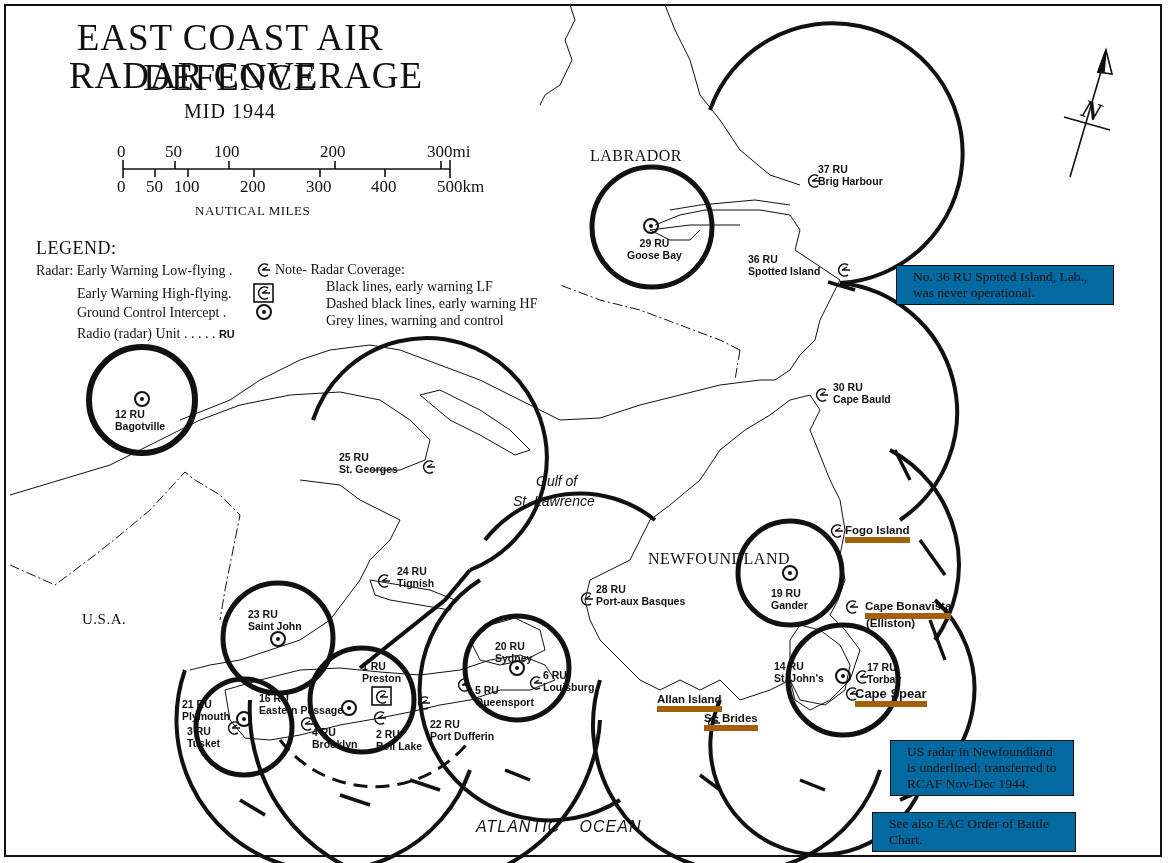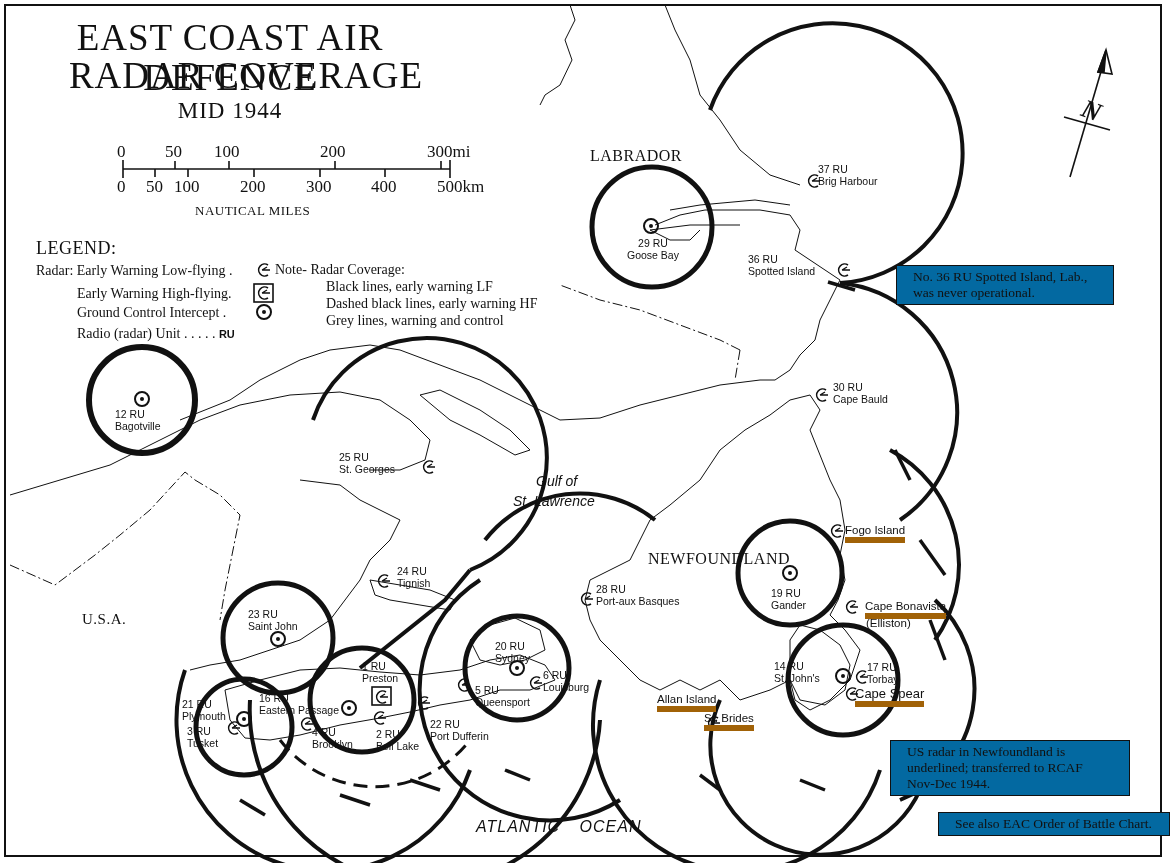--- a/index.html
+++ b/index.html
@@ -2,27 +2,27 @@
 <html><head>
   <meta charset="utf-8">
   <style>
     html, body { margin: 0; padding: 0; background: #ffffff; }
     body { width: 1170px; height: 863px; position: relative; overflow: hidden; font-family: "Liberation Serif", serif; color: #111; }
     .frame { position: absolute; left: 4px; top: 4px; width: 1158px; height: 853px; border: 2px solid #111; box-sizing: border-box; }
     svg.map { position: absolute; left: 0; top: 0; }
     .title { position: absolute; left: 0; width: 460px; text-align: center; font-family: "Liberation Serif", serif; letter-spacing: 1px; }
     .t1 { top: 18px; font-size: 37px; line-height: 40px; }
     .t2 { top: 56px; font-size: 37px; line-height: 40px; left: 16px; }
-    .t3 { top: 98px; font-size: 23px; line-height: 26px; }
+    .t3 { top: 98px; font-size: 20px; line-height: 26px; }
     .scale-lbl { position: absolute; font-size: 17px; line-height: 18px; }
     .naut { position: absolute; left: 195px; top: 203px; font-size: 13px; letter-spacing: 0.5px; }
     .legend-title { position: absolute; left: 36px; top: 238px; font-size: 18px; letter-spacing: 0.5px; }
     .leg { position: absolute; font-size: 14px; line-height: 17px; white-space: nowrap; }
     .note { position: absolute; font-size: 14px; line-height: 16.5px; white-space: nowrap; }
-    .lab { position: absolute; font-family: "Liberation Sans", sans-serif; font-weight: normal; font-size: 10.5px; line-height: 12px; white-space: nowrap; }
+    .lab { position: absolute; font-family: "Liberation Sans", sans-serif; font-weight: bold; font-size: 10.5px; line-height: 12px; white-space: nowrap; }
     .lab.ul { border-bottom: 6px solid #a16207; padding-bottom: 1px; }
     .region { position: absolute; font-family: "Liberation Serif", serif; font-size: 15px; letter-spacing: 0.5px; margin-top: 8px; }
     .region.big { font-size: 16px; }
     .ital { position: absolute; font-family: "Liberation Sans", sans-serif; font-style: italic; font-size: 14px; }
     .box { position: absolute; border: 1.5px solid #111; background: #0369a1; font-size: 13.5px; line-height: 16px; padding: 3px 16px; box-sizing: border-box; }
     .ocean { position: absolute; left: 476px; top: 818px; font-family: "Liberation Sans", sans-serif; font-style: italic; font-size: 16px; letter-spacing: 1px; word-spacing: 14px; }
     .north { position: absolute; left: 1082px; top: 96px; font-family: "Liberation Serif", serif; font-style: italic; font-weight: bold; font-size: 26px; transform: rotate(20deg); }
   </style>
 </head>
 <body>
@@ -317,14 +317,14 @@
   </div>
 
 <div class="lab ul" style="left:845px;top:524px;font-size:11.5px">Fogo Island</div>
 <div class="lab ul" style="left:865px;top:600px;font-size:11.5px">Cape Bonavista</div>
 <div class="lab" style="left:866px;top:617px;font-size:11.5px">(Elliston)</div>
 <div class="lab ul" style="left:855px;top:688px;font-size:13px">Cape Spear</div>
 <div class="lab ul" style="left:657px;top:693px;font-size:11.5px">Allan Island</div>
 <div class="lab ul" style="left:704px;top:712px;font-size:11.5px">St. Brides</div>
 
 <div class="box" style="left:896px;top:265px;width:218px">No. 36 RU Spotted Island, Lab., was never operational.</div>
-<div class="box" style="left:890px;top:740px;width:240px">US radar in Newfoundland is underlined; transferred to RCAF Nov-Dec 1944.</div>
-<div class="box" style="left:938px;top:812px;width:232px">See also EAC Order of Battle Chart.</div>
+<div class="box" style="left:890px;top:740px;width:184px">US radar in Newfoundland is underlined; transferred to RCAF Nov-Dec 1944.</div>
+<div class="box" style="left:872px;top:812px;width:204px">See also EAC Order of Battle Chart.</div>
 
 </body></html>

